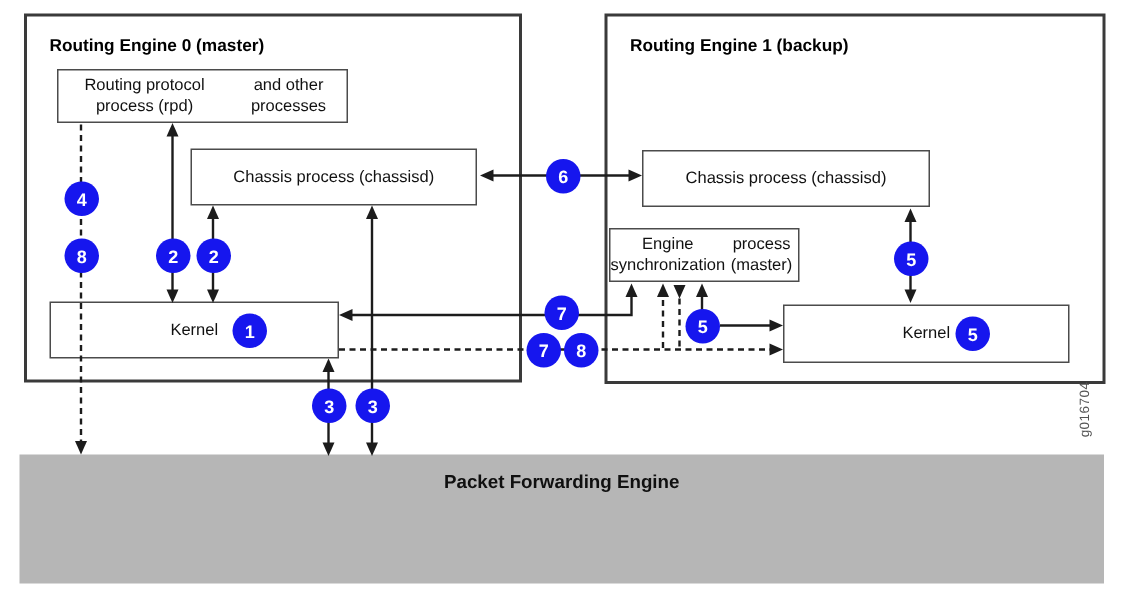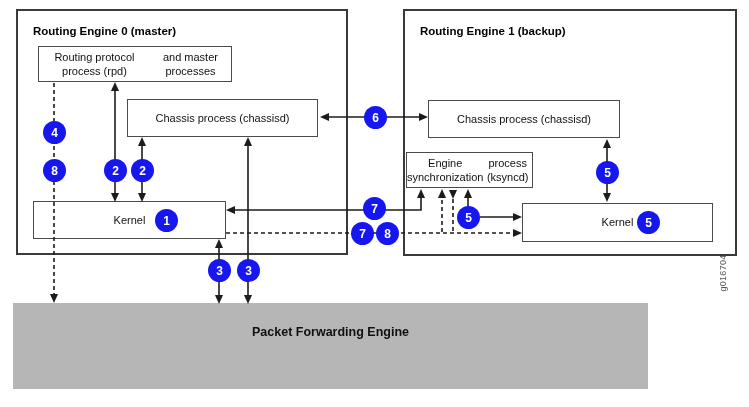--- a/index.html
+++ b/index.html
@@ -29,24 +29,24 @@
   .wires line, .wires polyline { stroke:#1c1c1c; stroke-width:1.6; fill:none; }
   .wires polygon { fill:#1c1c1c; stroke:none; }
   .wires .dash { stroke-dasharray:4 3; }
   .badge {
     position:absolute; width:23px; height:23px; border-radius:50%;
     background:#1616ee; color:#ffffff; font-weight:bold; font-size:12px;
     display:flex; align-items:center; justify-content:center;
     z-index:5; box-sizing:border-box;
   }
   .pfe {
-    position:absolute; left:13px; top:303px; width:635px; height:86px;
+    position:absolute; left:13px; top:303px; width:723px; height:86px;
     background:#b6b6b6; z-index:1;
     display:flex; justify-content:center; align-items:flex-start;
-    padding-top:22px; box-sizing:border-box;
+    padding-top:11px; box-sizing:border-box;
     font-weight:bold; font-size:12.5px; color:#101010;
   }
   .watermark {
     position:absolute; left:702px; top:266px; width:46px; height:14px;
     transform:rotate(-90deg);
     font-size:9px; color:#555; text-align:center; z-index:2;
     letter-spacing:0.3px; white-space:nowrap;
   }
 </style>
 </head>
@@ -56,35 +56,35 @@
 
   <div class="panel" style="left:16px;top:9px;width:332px;height:246px">
     <div class="ptitle">Routing Engine 0 (master)</div>
   </div>
   <div class="panel" style="left:403px;top:9px;width:334px;height:247px">
     <div class="ptitle">Routing Engine 1 (backup)</div>
   </div>
 
   <div class="ibox" style="left:38px;top:46px;width:194px;height:36px">
     <span>Routing protocol process (rpd)</span>
-    <span>and master processes</span>
+    <span>and other processes</span>
   </div>
   <div class="ibox" style="left:127px;top:99px;width:191px;height:38px">
     <span>Chassis process (chassisd)</span>
   </div>
   <div class="ibox" style="left:33px;top:201px;width:193px;height:38px">
     <span>Kernel</span>
   </div>
 
   <div class="ibox" style="left:428px;top:100px;width:192px;height:38px">
     <span>Chassis process (chassisd)</span>
   </div>
   <div class="ibox" style="left:406px;top:152px;width:127px;height:36px">
     <span>Engine synchronization</span>
-    <span>process (ksyncd)</span>
+    <span>process (master)</span>
   </div>
   <div class="ibox" style="left:522px;top:203px;width:191px;height:39px">
     <span>Kernel</span>
   </div>
 
   <div class="pfe">
     <span>Packet Forwarding Engine</span>
   </div>
 
   <div class="watermark">g016704</div>

